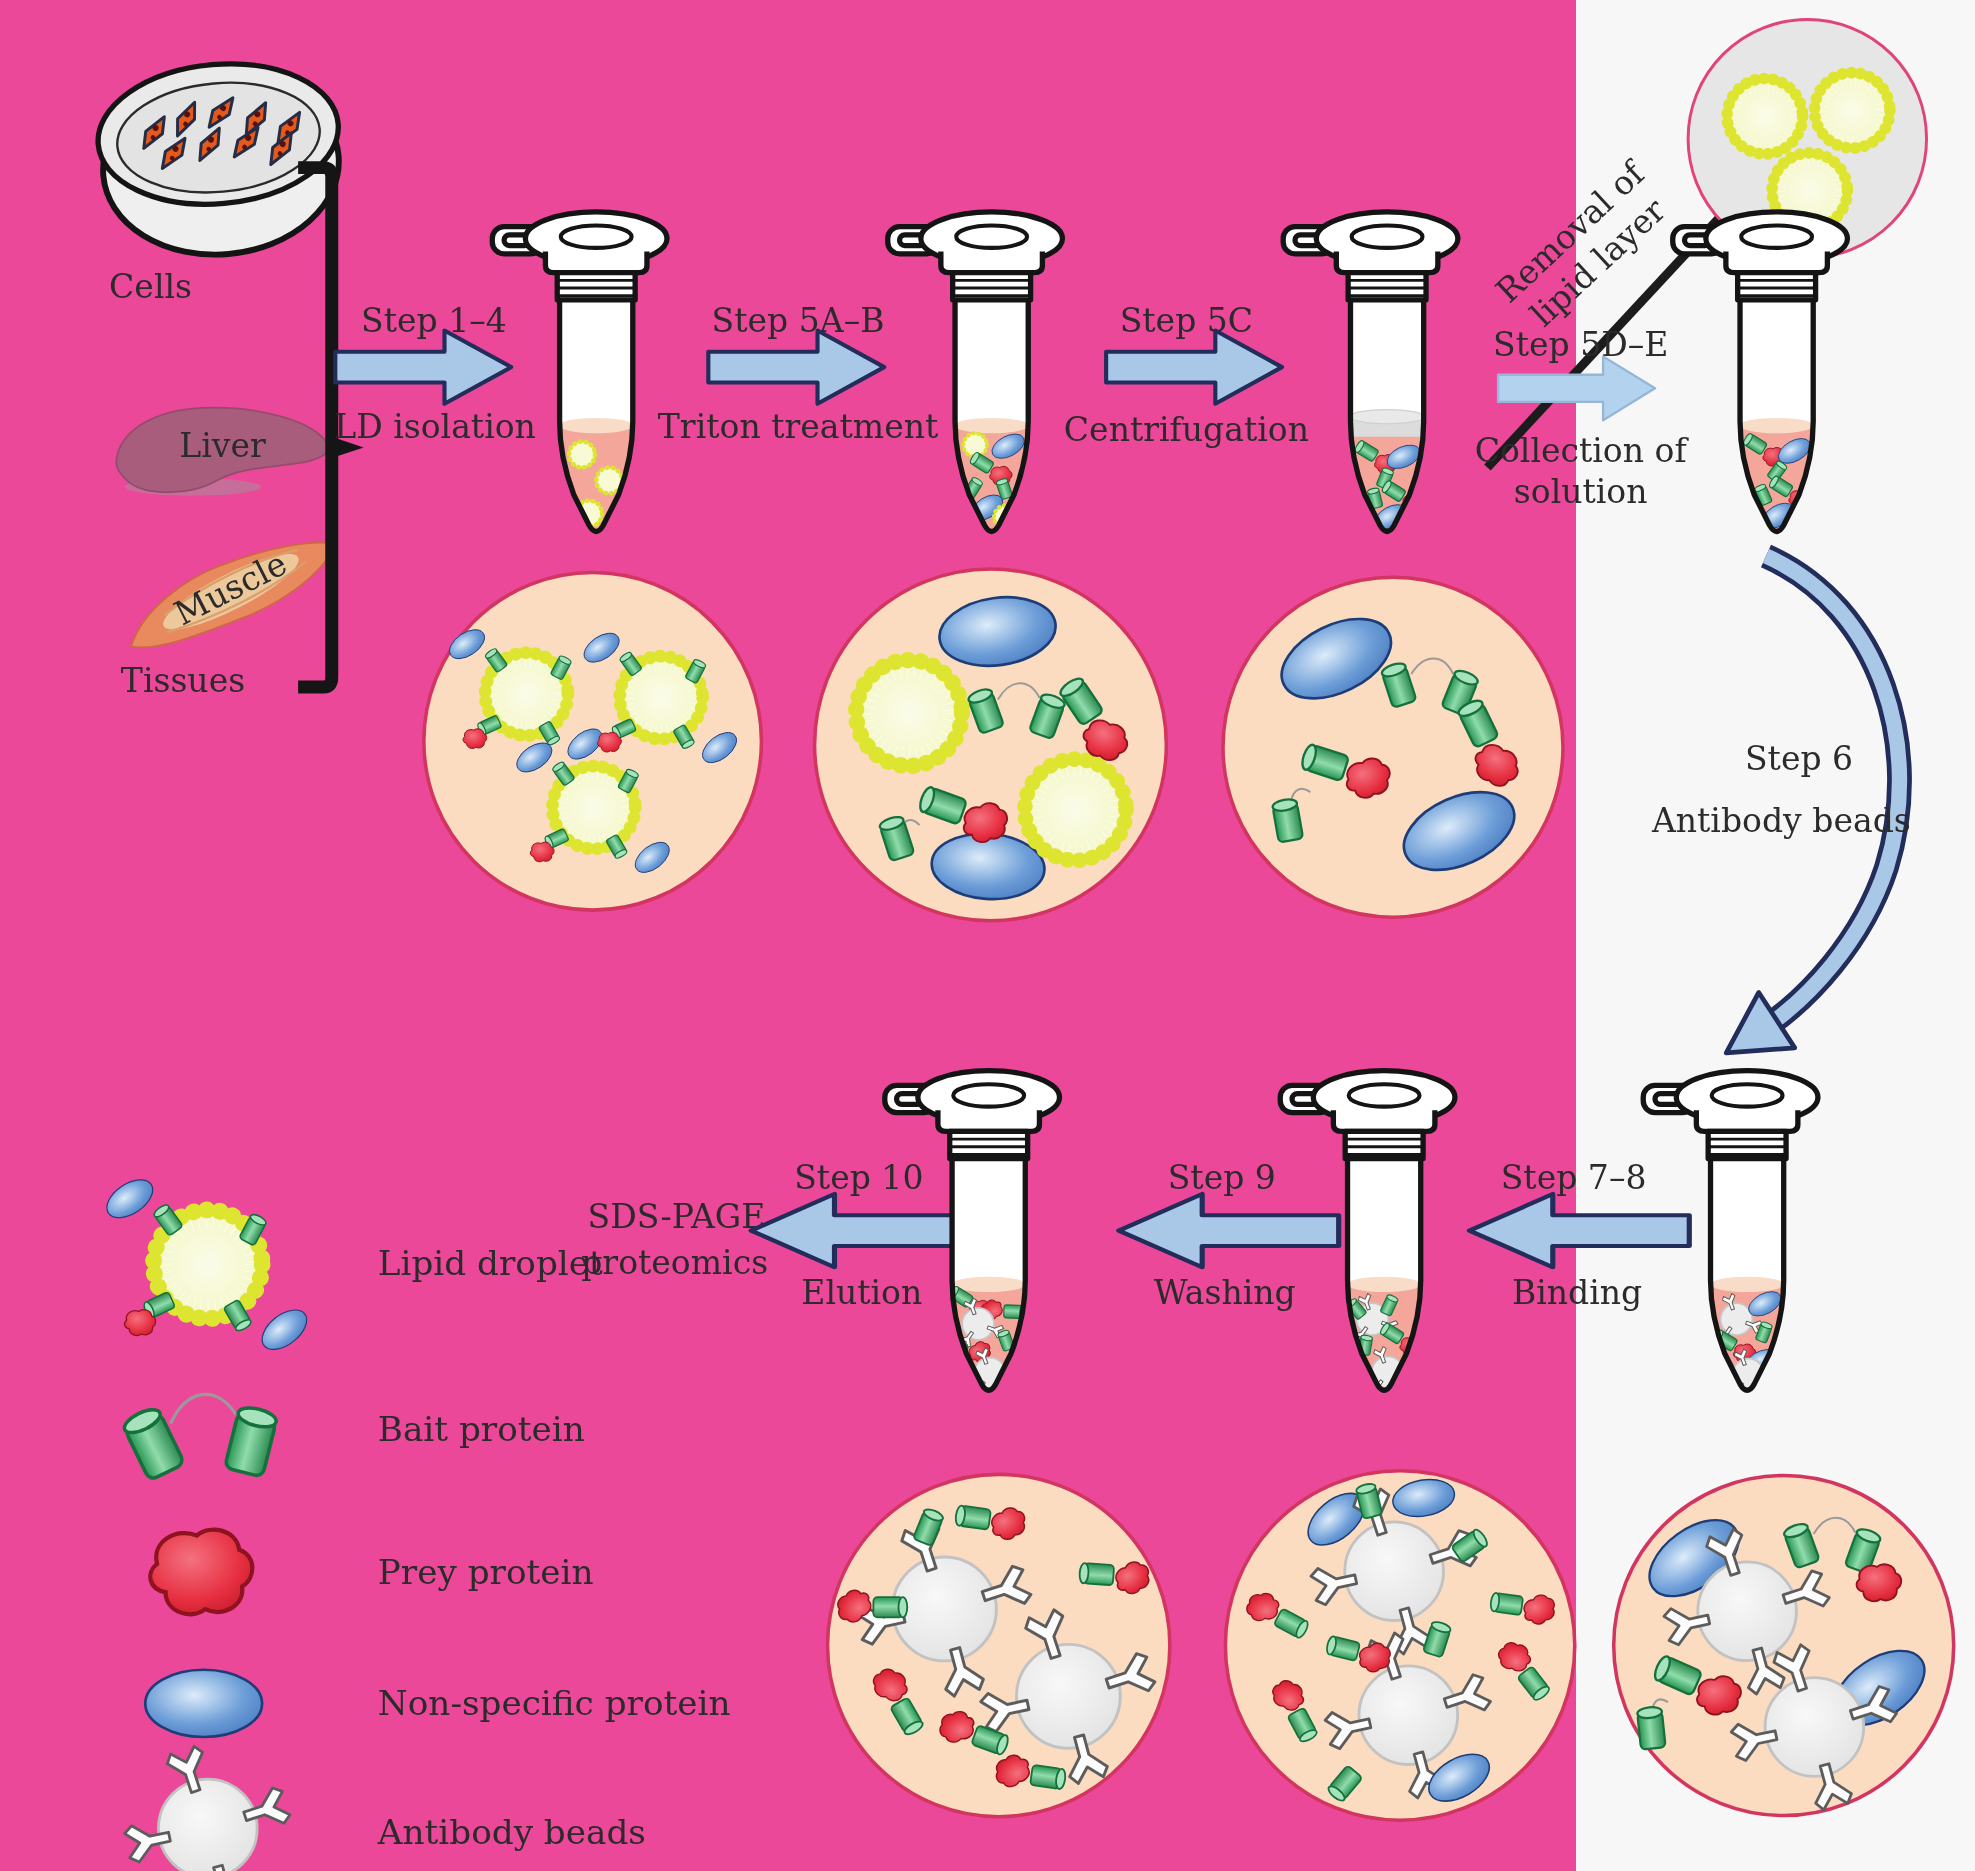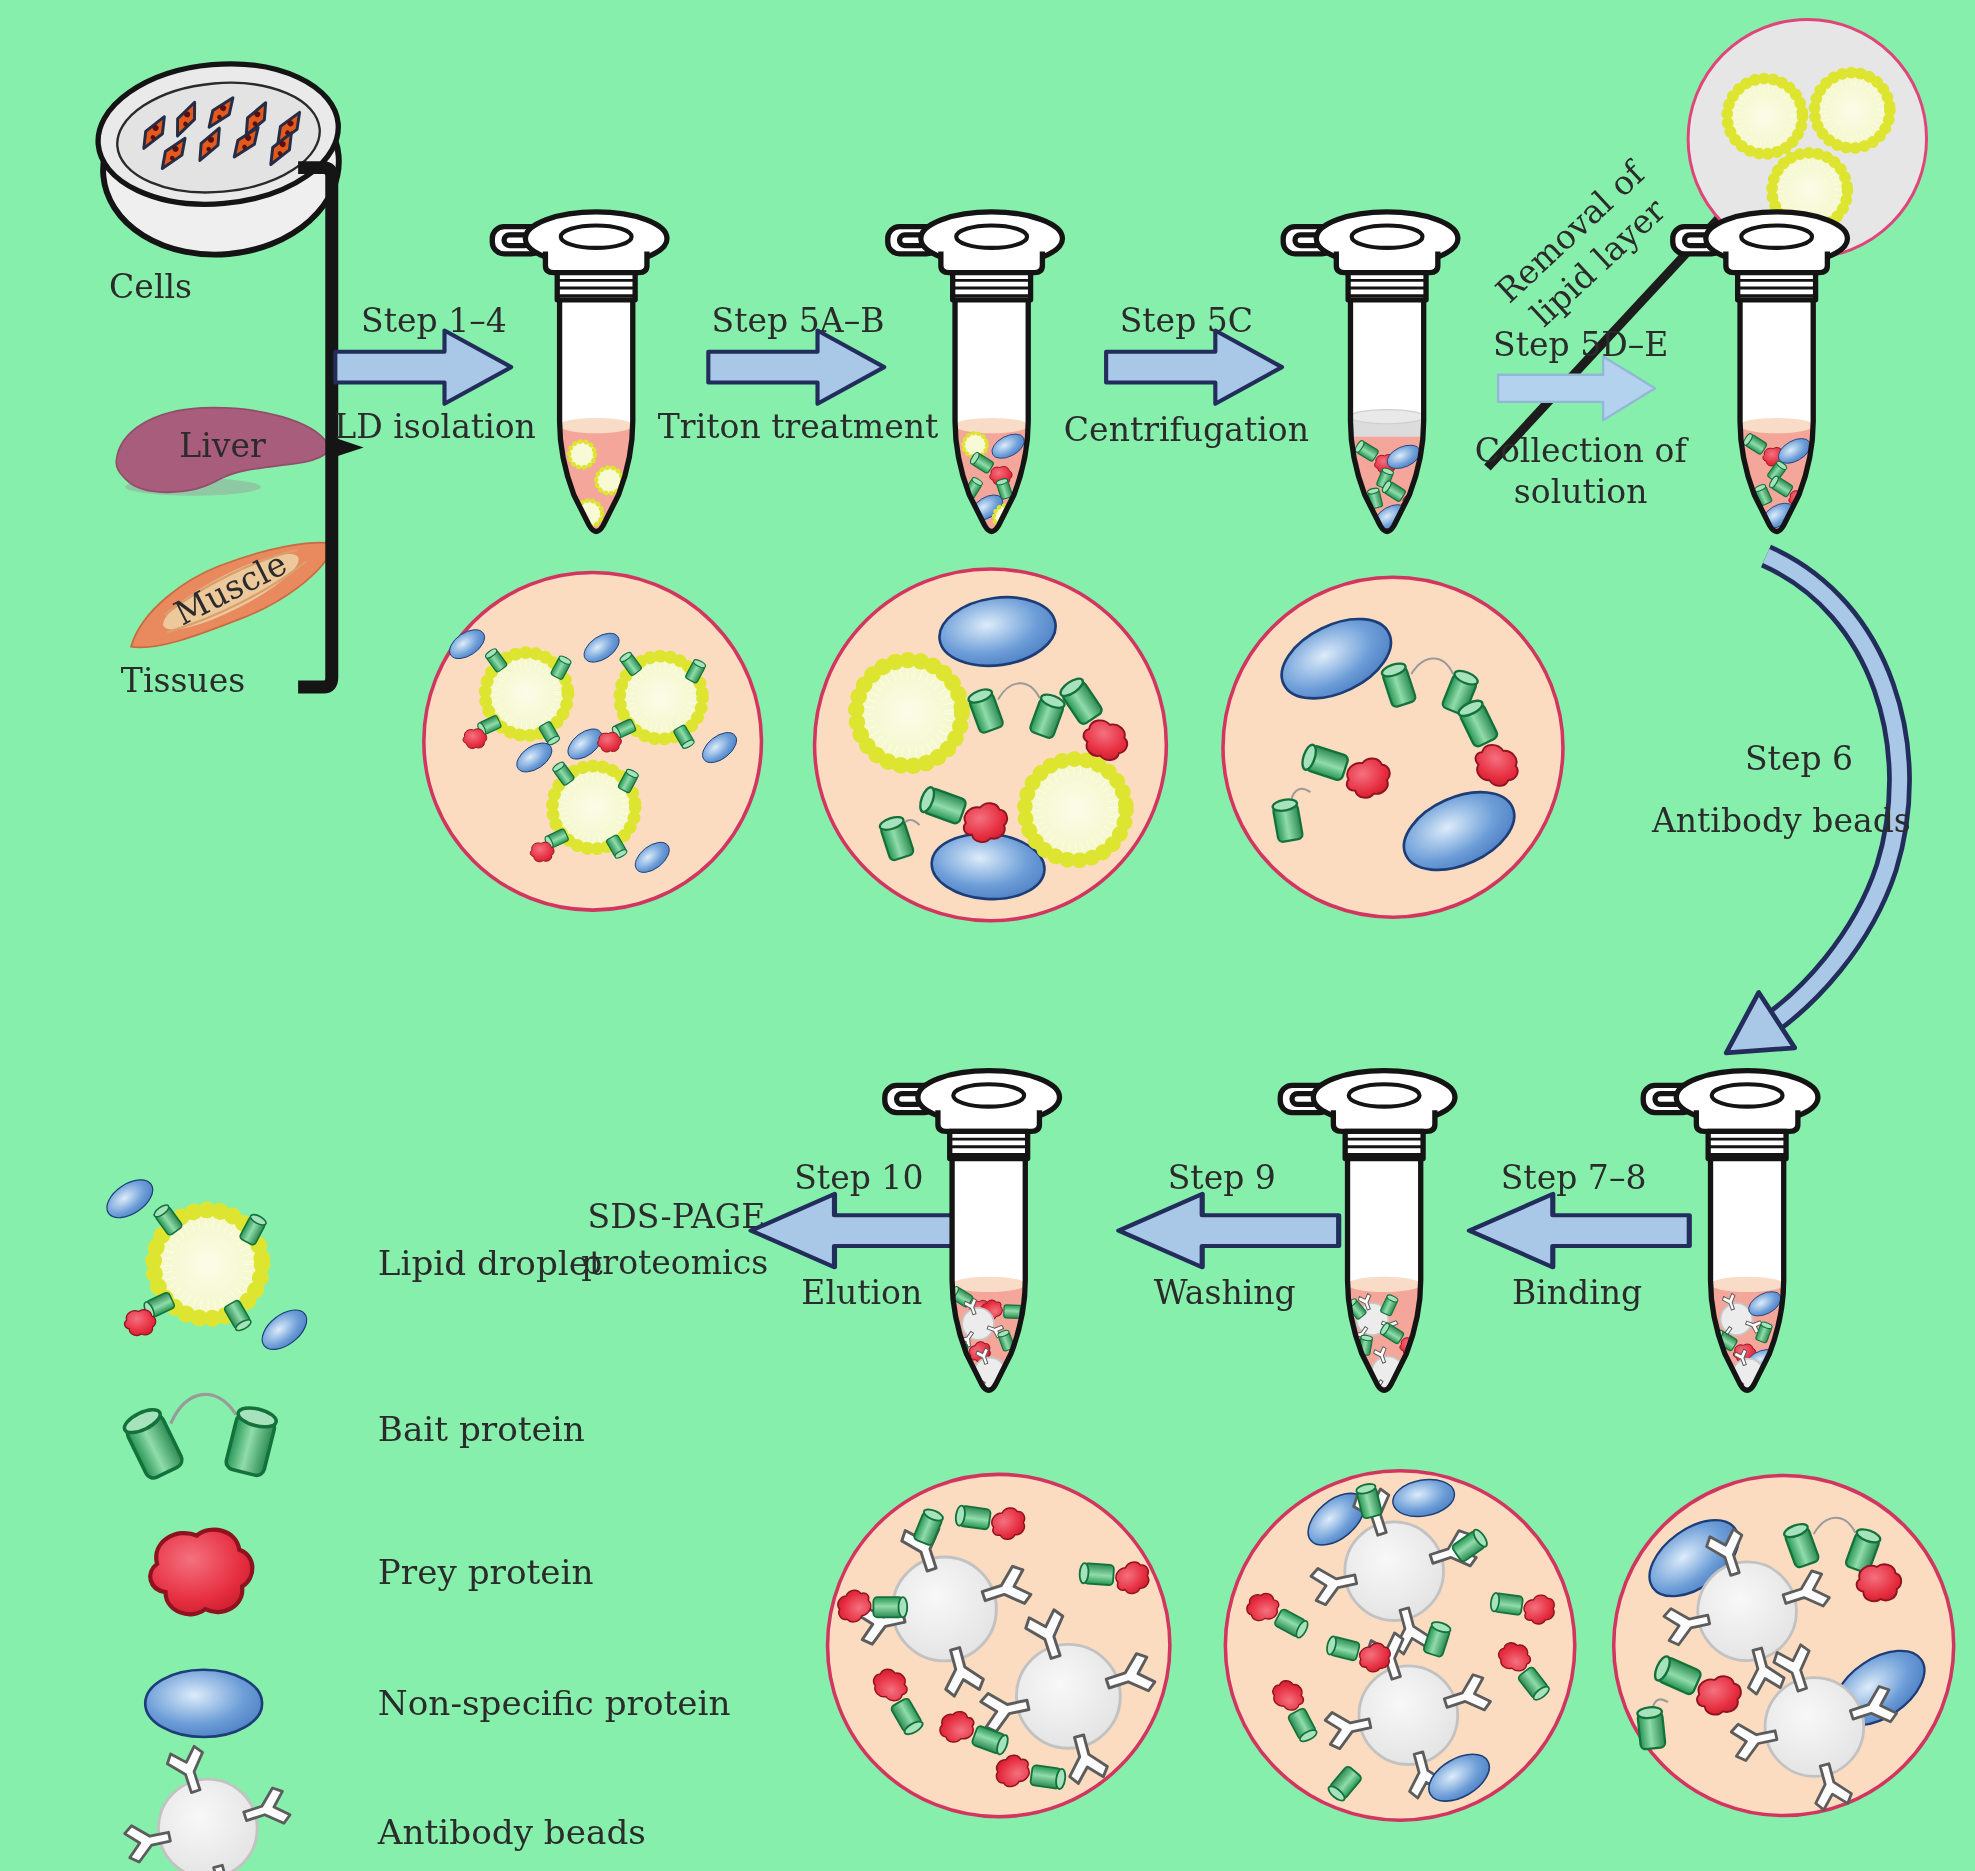--- a/index.html
+++ b/index.html
@@ -1,16 +1,16 @@
 <!DOCTYPE html>
 <html style="font-size:9.4px"><head>
 <meta charset="utf-8">
 <style>
   html,body{margin:0;padding:0;background:#f7f7f7;}
-  .stage{width:1975px;height:1871px;position:relative;background:#86efac;}
+  .stage{width:1576px;height:1871px;position:relative;background:#ec4899;}
   svg{display:block;}
   .t{font-family:"DejaVu Serif","Liberation Serif",serif;font-size:56px;fill:#2b2b2b;}
   .tl{font-size:58px;}
   .tm{text-anchor:middle;}
   .arrow{fill:#a9c8e8;stroke:#222d5c;stroke-width:7;stroke-linejoin:round;}
   .arrowlight{fill:#b3d2ee;stroke:#94b7d8;stroke-width:4;stroke-linejoin:round;}
   .tube{fill:#ffffff;stroke:#141414;stroke-width:9;stroke-linejoin:round;}
   .circ{fill:#fcdcc1;stroke:#d2355f;stroke-width:6;}
 </style>
 </head>

